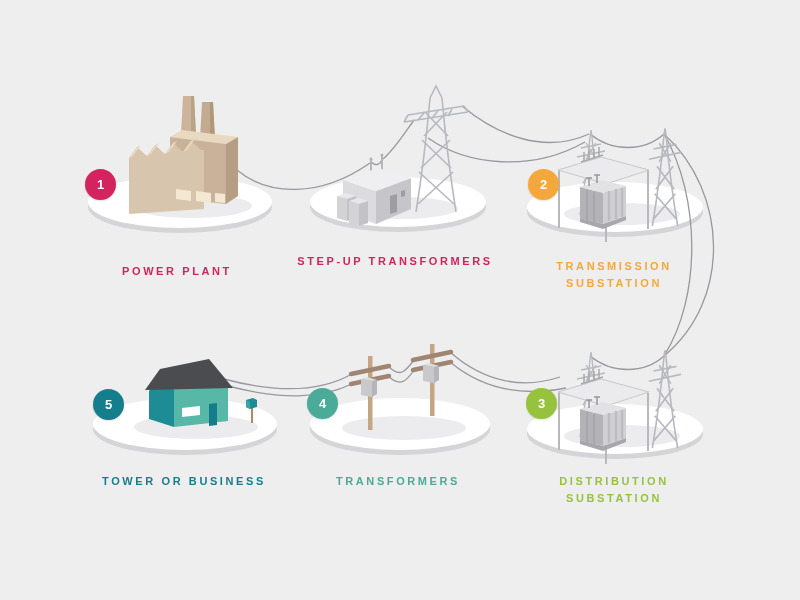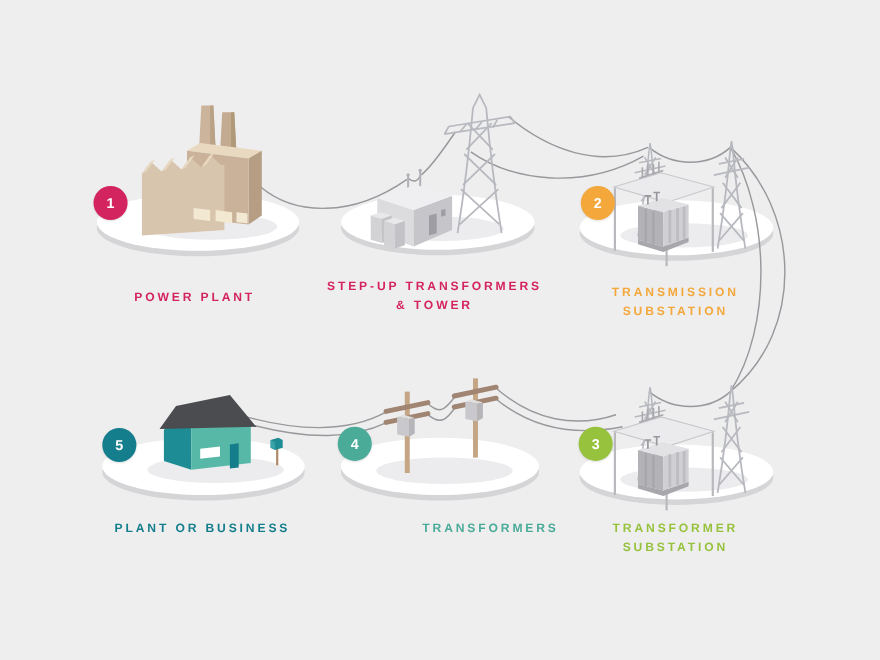--- a/index.html
+++ b/index.html
@@ -219,30 +219,29 @@
     </div>
   <div class="badge" style="left: 93px; top: 389px; background-color: rgb(21, 126, 141);">
       <span>5</span>
     </div>
 
   <div class="stage-label" style="left: 67px; top: 235px; color: rgb(212, 36, 95); margin-top: 28px;">
     <div>POWER PLANT</div>
   </div>
   <div class="stage-label" style="left: 285px; top: 253px; color: rgb(212, 36, 95);">
     <div>STEP-UP TRANSFORMERS</div>
-    <div>&amp; TOWER</div>
   </div>
   <div class="stage-label" style="left: 504px; top: 258px; color: rgb(244, 168, 60);">
     <div>TRANSMISSION</div>
     <div>SUBSTATION</div>
   </div>
   <div class="stage-label" style="left: 504px; top: 473px; color: rgb(151, 194, 61);">
-    <div>TRANSFORMER</div>
+    <div>DISTRIBUTION</div>
     <div>SUBSTATION</div>
   </div>
-  <div class="stage-label" style="left: 288px; top: 473px; color: rgb(74, 171, 152); text-align: right;">
+  <div class="stage-label" style="left: 288px; top: 473px; color: rgb(74, 171, 152);">
     <div>TRANSFORMERS</div>
   </div>
   <div class="stage-label" style="left: 74px; top: 473px; color: rgb(21, 126, 141);">
-    <div>PLANT OR BUSINESS</div>
+    <div>TOWER OR BUSINESS</div>
   </div>
 
 </div>
 
 </body></html>

